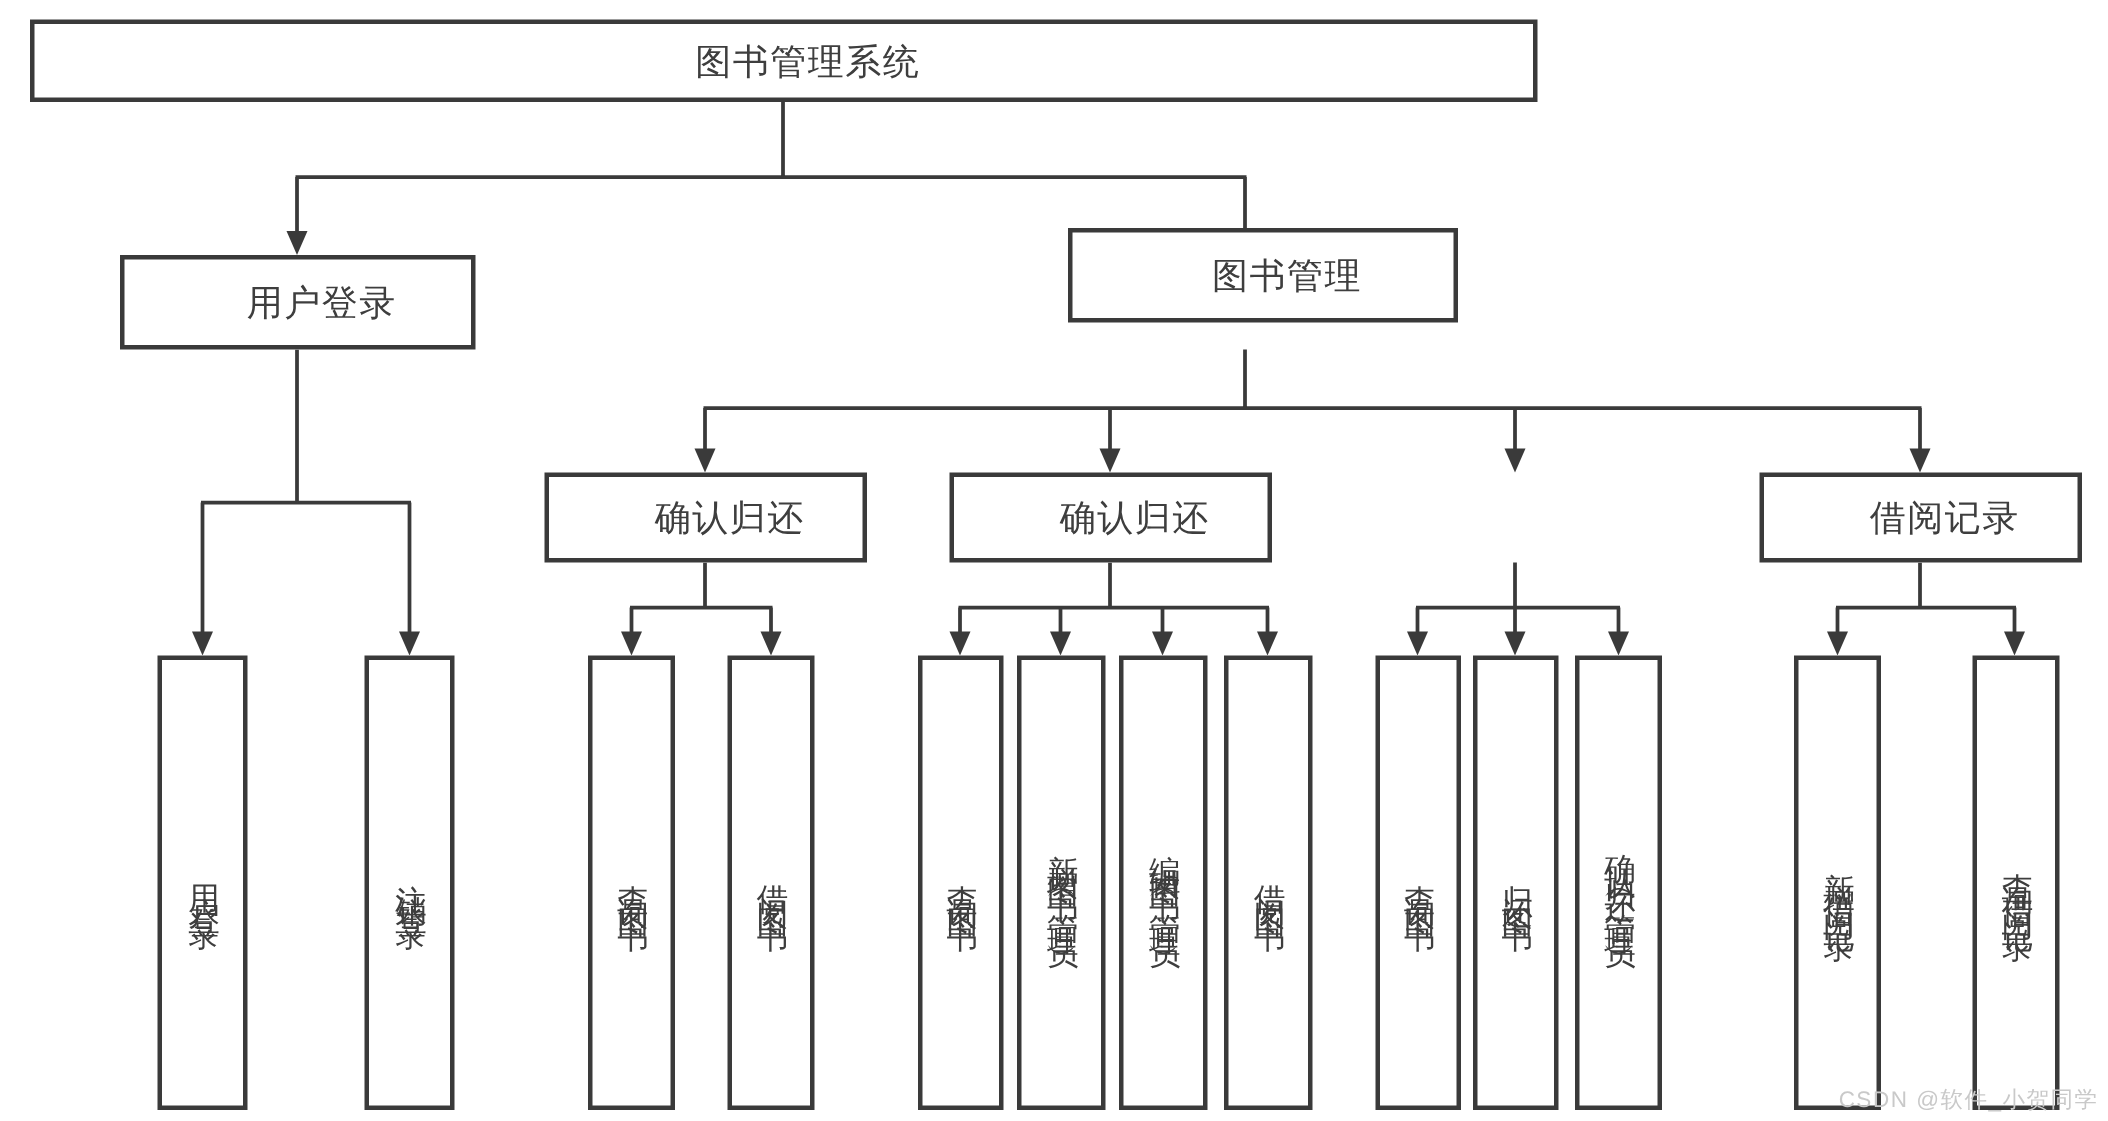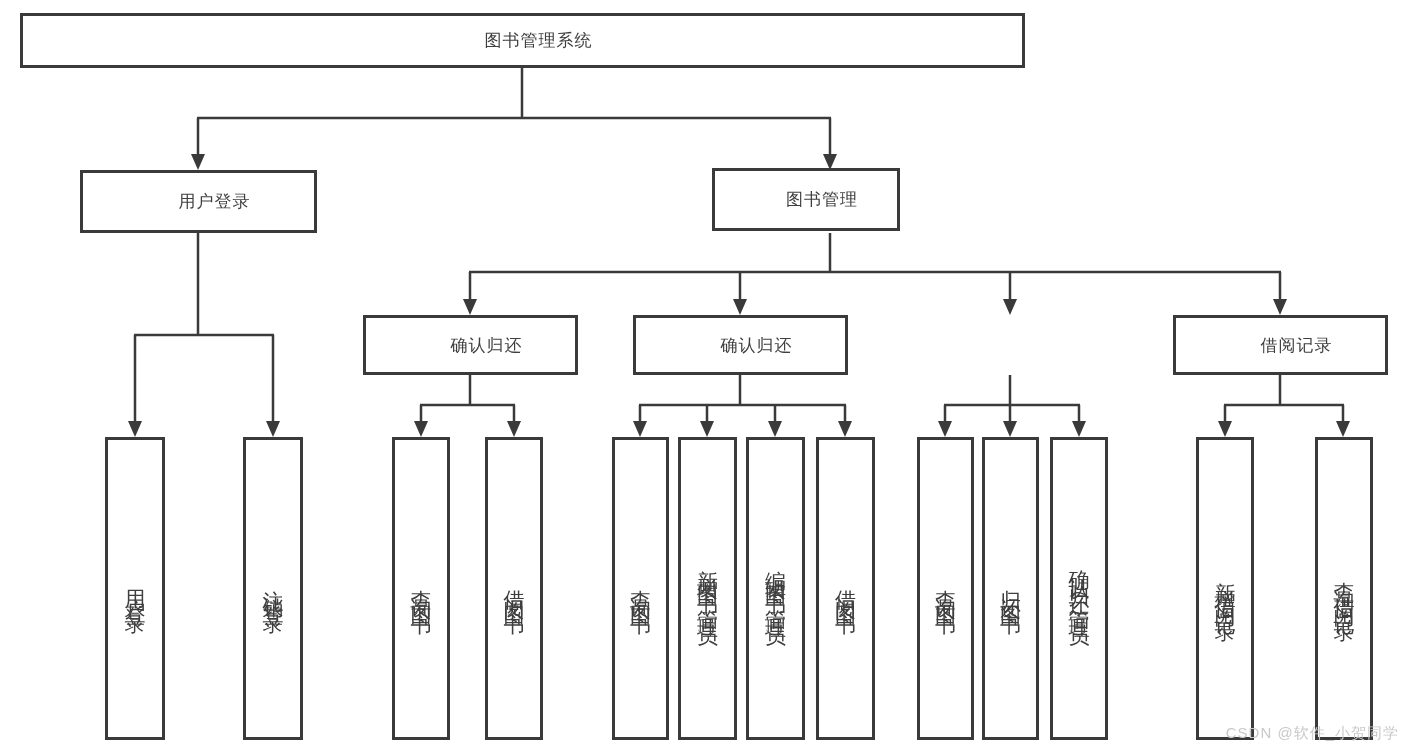--- a/index.html
+++ b/index.html
@@ -21,21 +21,21 @@
     box-sizing: border-box;
     background: #ffffff;
     border: 3px solid #3a3a3a;
     color: #3e3e3e;
     display: flex;
     align-items: center;
     justify-content: center;
     text-align: center;
     white-space: nowrap;
   }
-  .hnode { font-size: 17px; letter-spacing: 1px; padding-left: 32px; }
+  .hnode { font-size: 24px; letter-spacing: 1px; padding-left: 32px; }
   .leaf {
     writing-mode: vertical-rl;
     font-size: 21px;
     letter-spacing: 8px;
     white-space: normal;
   }
   .watermark {
     position: absolute;
     right: 6px;
     bottom: 4px;
@@ -102,21 +102,21 @@
       M938 421 h14 L945 437 Z
       M1003 421 h14 L1010 437 Z
       M1072 421 h14 L1079 437 Z
       M1218 421 h14 L1225 437 Z
       M1336 421 h14 L1343 437 Z"></path>
   </svg>
 
   <div class="node hnode" style="left:20px;top:13px;width:1005px;height:55px">图书管理系统</div>
 
   <div class="node hnode" style="left:80px;top:170px;width:237px;height:63px">用户登录</div>
-  <div class="node hnode" style="left:712px;top:168px;width:188px;height:63px">图书管理</div>
+  <div class="node hnode" style="left:712px;top:152px;width:260px;height:63px">图书管理</div>
 
   <div class="node hnode" style="left:363px;top:315px;width:215px;height:60px">确认归还</div>
   <div class="node hnode" style="left:633px;top:315px;width:215px;height:60px">确认归还</div>
   <div class="node hnode" style="left:1173px;top:315px;width:215px;height:60px">借阅记录</div>
 
   <div class="node leaf" style="left:105px;top:437px;width:60px;height:303px">用户登录</div>
   <div class="node leaf" style="left:243px;top:437px;width:60px;height:303px">注销登录</div>
 
   <div class="node leaf" style="left:392px;top:437px;width:58px;height:303px">查询图书</div>
   <div class="node leaf" style="left:485px;top:437px;width:58px;height:303px">借阅图书</div>

